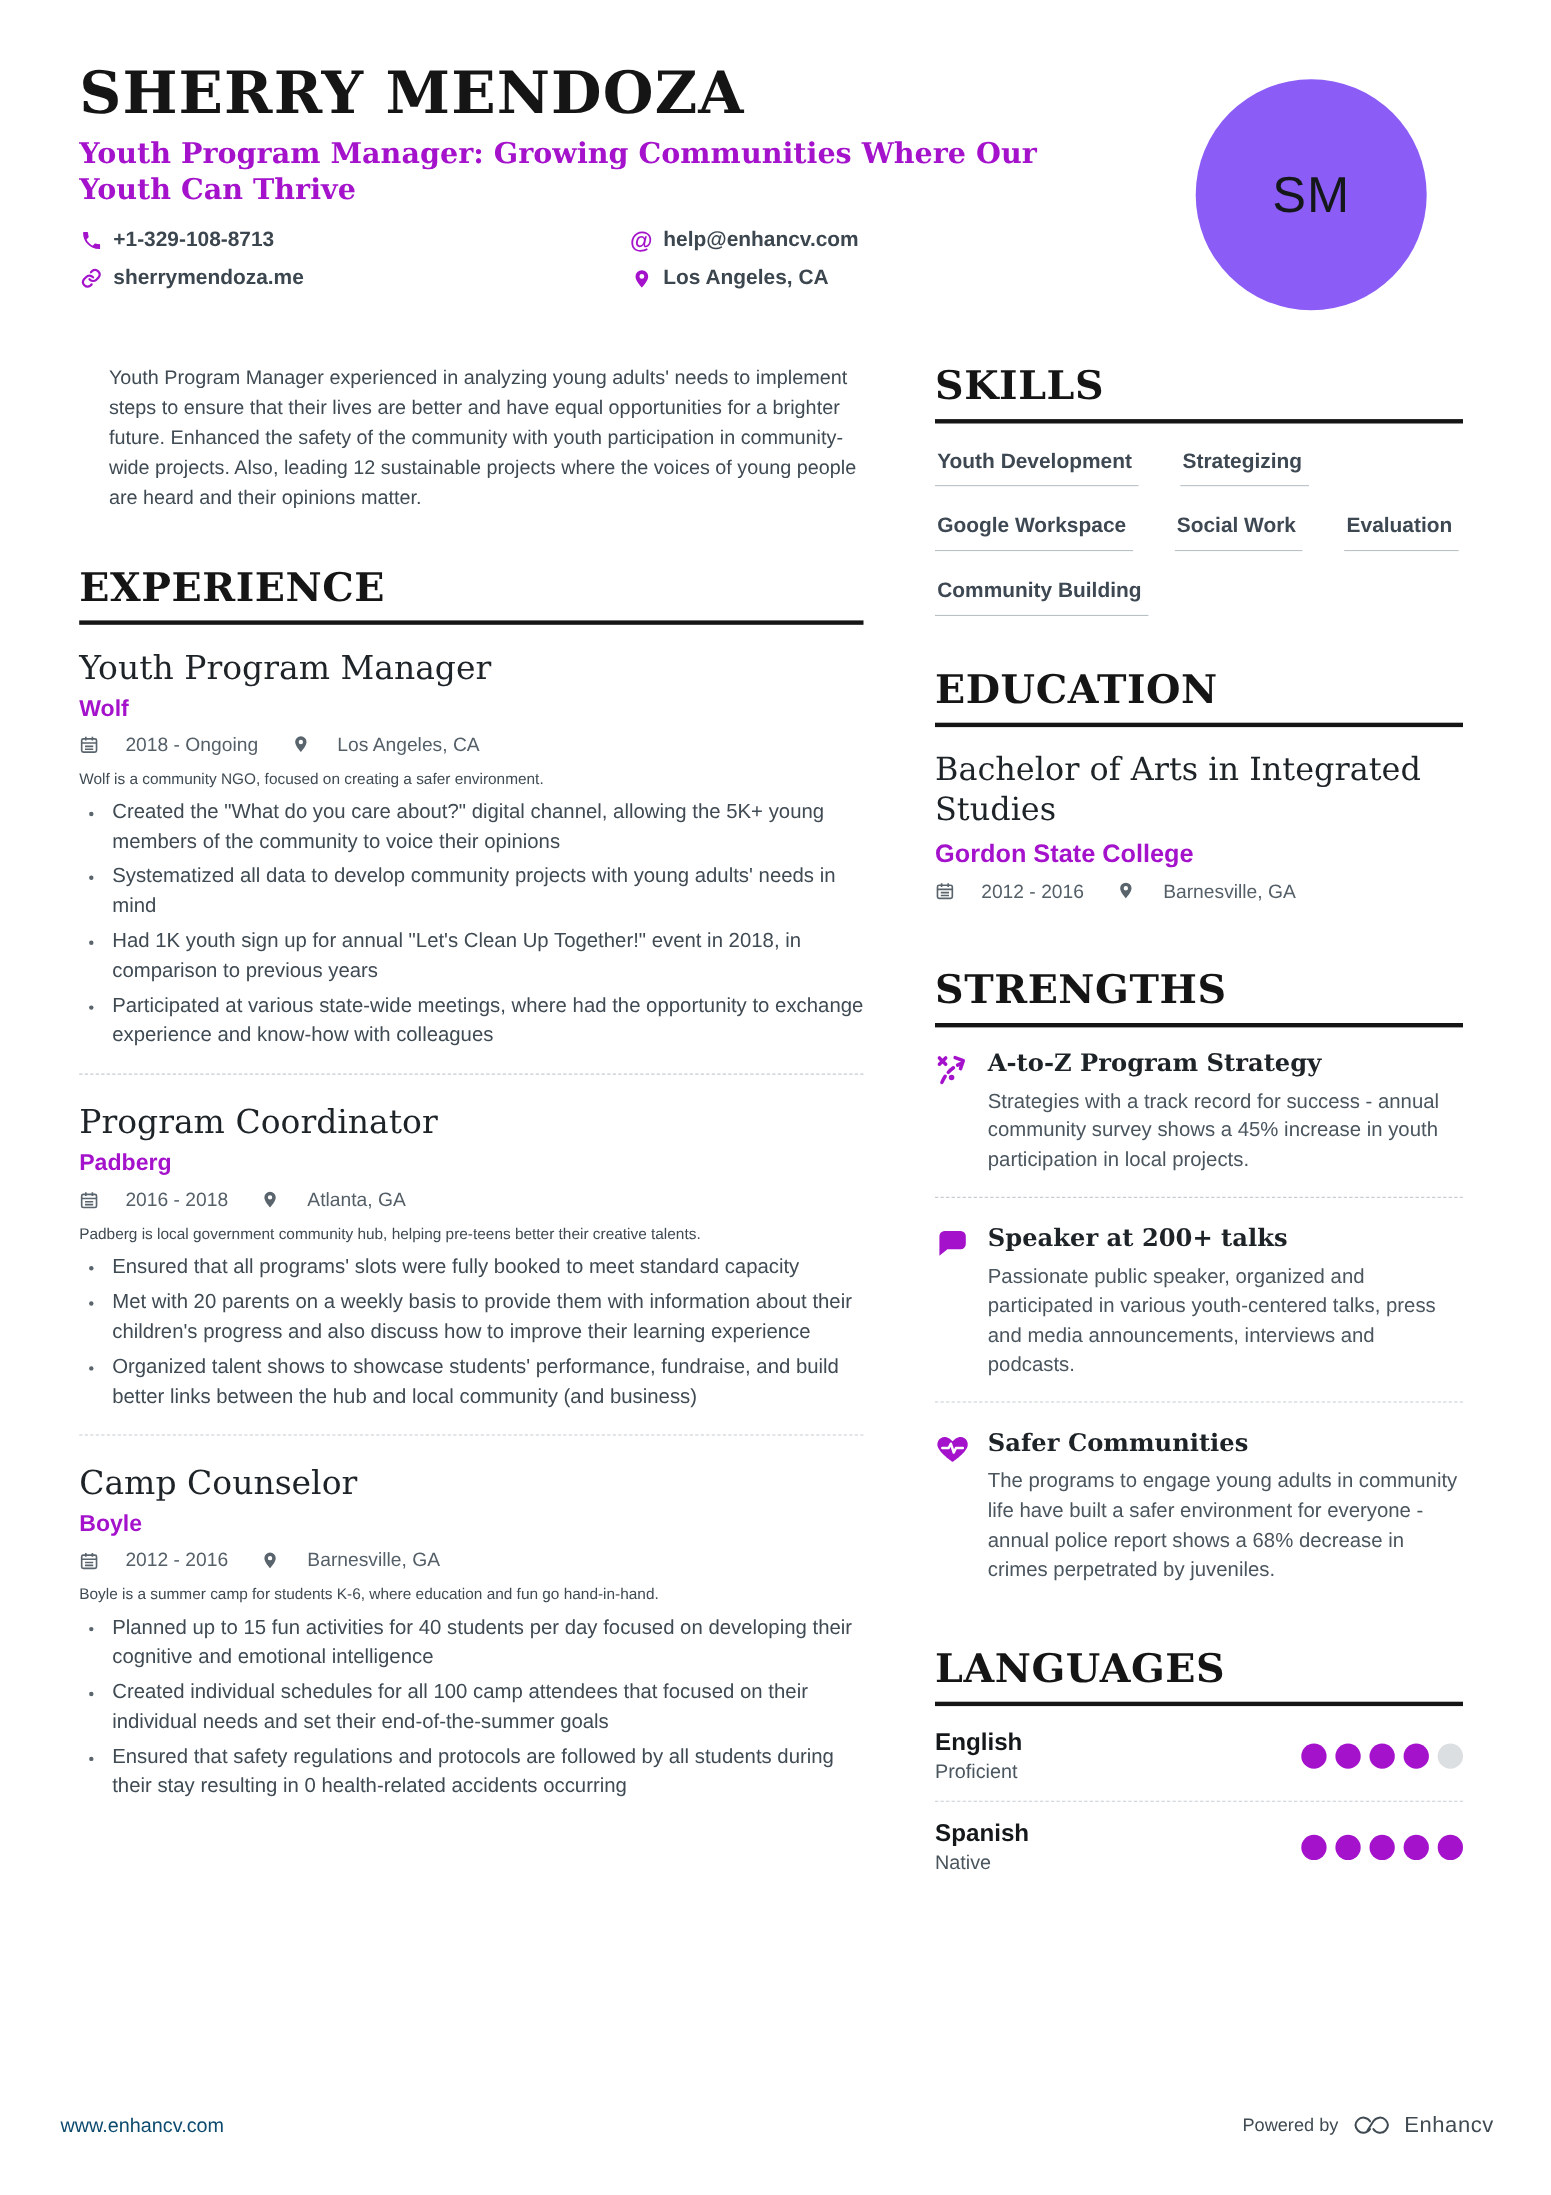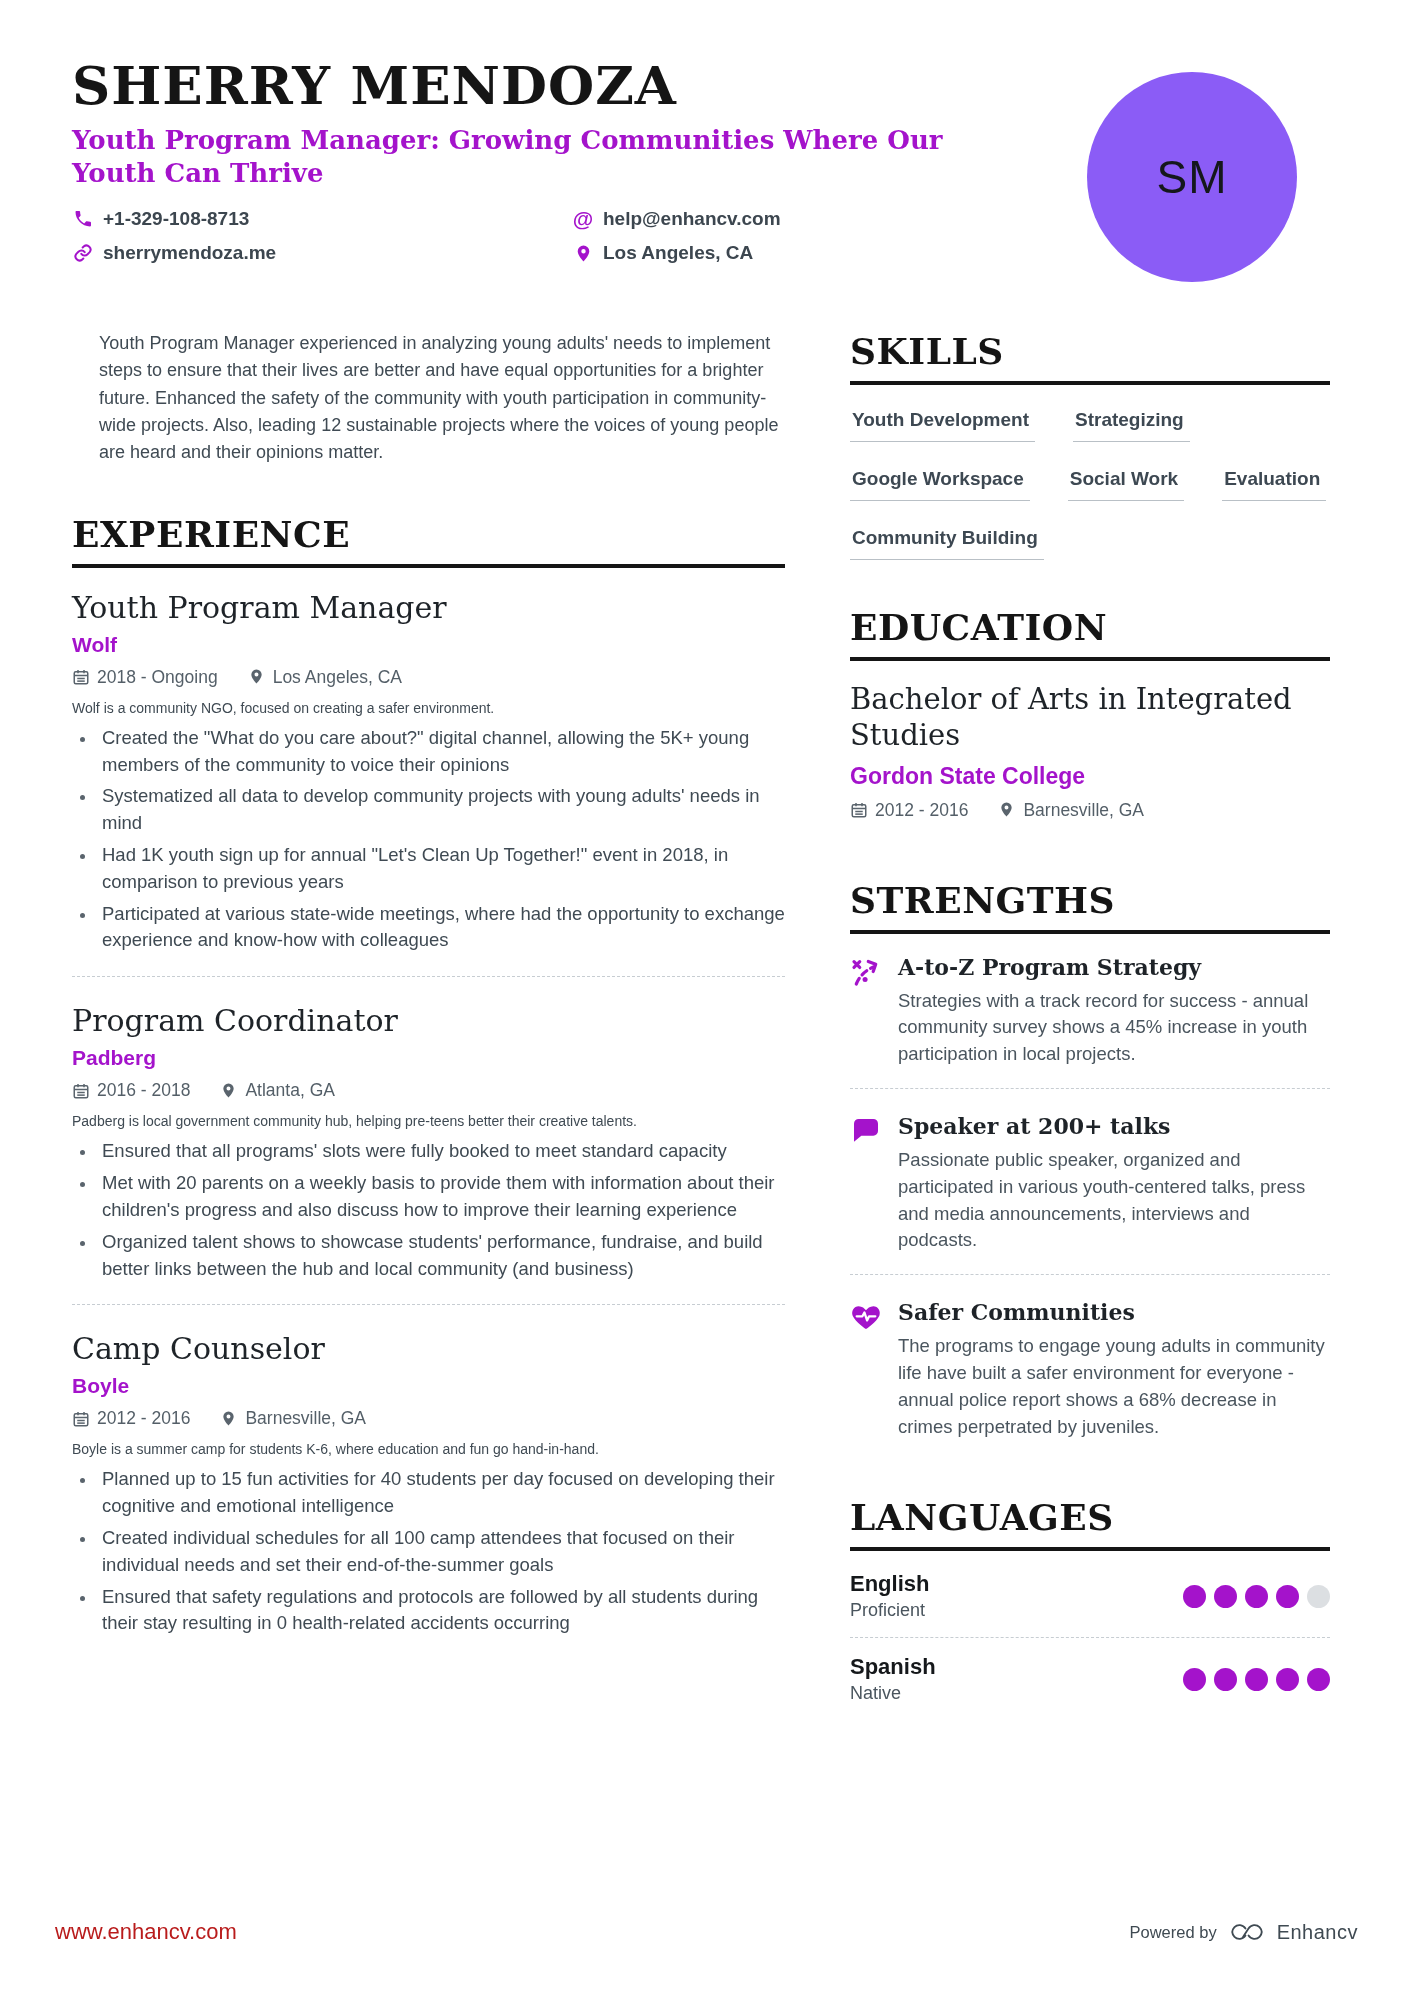--- a/index.html
+++ b/index.html
@@ -24,21 +24,21 @@
   h2.section-h { font-family:"DejaVu Serif","Liberation Serif",serif; font-weight:800; font-size:36px; color:#151515; letter-spacing:.5px; border-bottom:4px solid #151515; padding-bottom:9px; margin-bottom:20px; }
   .section { margin-bottom:46px; }
 
   
   .summary-text { font-size:18px; line-height:1.52; color:#3F4A53;margin-left:27px; }
   .job { padding-top:2px; }
   .job + .job { border-top:1px dashed #C7CDD2; margin-top:22px; padding-top:26px; }
   .job-title { font-family:"DejaVu Serif","Liberation Serif",serif; font-weight:400; font-size:30px; color:#1E2328; }
   .job-company { font-size:21px; font-weight:700; color:#A413CB; margin-top:8px; }
   .meta-row { display:flex; align-items:center; gap:30px; margin-top:10px; }
-  .meta { display:flex; align-items:center; gap:7px; font-size:17.5px; color:#545F68; }
+  .meta { display:flex; align-items:center; gap:24px; font-size:17.5px; color:#545F68; }
   .meta .micon { width:18px; height:18px; display:inline-flex; color:#5A646D; flex:0 0 auto; }
   .job-desc { font-size:14px; color:#3F4A53; line-height:1.5; margin-top:10px; }
   .job-bullets { list-style:disc; padding-left:24px; margin-top:6px; }
   .job-bullets li { font-size:18.5px; color:#3F4A53; line-height:1.45; margin-bottom:5px; padding-left:6px; }
   .job-bullets li::marker { color:#5A646D; font-size:16px; }
 
   
   .skills-wrap { display:flex; flex-wrap:wrap; column-gap:38px; row-gap:26px; padding-top:4px; }
   .skill { font-size:19px; font-weight:700; color:#3D4852; padding:0 6px 10px 2px; border-bottom:1.5px solid #B9C0C6; }
 
@@ -54,21 +54,21 @@
   .lang-row { display:flex; justify-content:space-between; align-items:center; }
   .lang-row + .lang-row { border-top:1px dashed #C7CDD2; margin-top:16px; padding-top:16px; }
   .lang-name { font-size:22px; font-weight:700; color:#15181B; }
   .lang-level { font-size:18px; color:#4A555E; margin-top:3px; }
   .dots { display:flex; gap:8px; }
   .dot { width:23px; height:23px; border-radius:50%; background:#DCDFE2; }
   .dot.filled { background:#A413CB; }
 
   
   .footer { position:absolute; left:55px; right:52px; bottom:50px; display:flex; justify-content:space-between; align-items:center; }
-  .footer .site { font-size:22px; color:#b91c1c; }
+  .footer .site { font-size:18px; color:#0c4a6e; }
   .powered { display:flex; align-items:center; gap:10px; color:#3F4A52; }
   .powered .pb { font-size:16.5px; }
   .powered .brand { font-size:20px; letter-spacing:.5px; }
   .powered .logo { width:40px; height:26px; color:#3F4A52; display:inline-flex; }
 
   svg { display:block; }
 </style>
 </head>
 <body>
 

